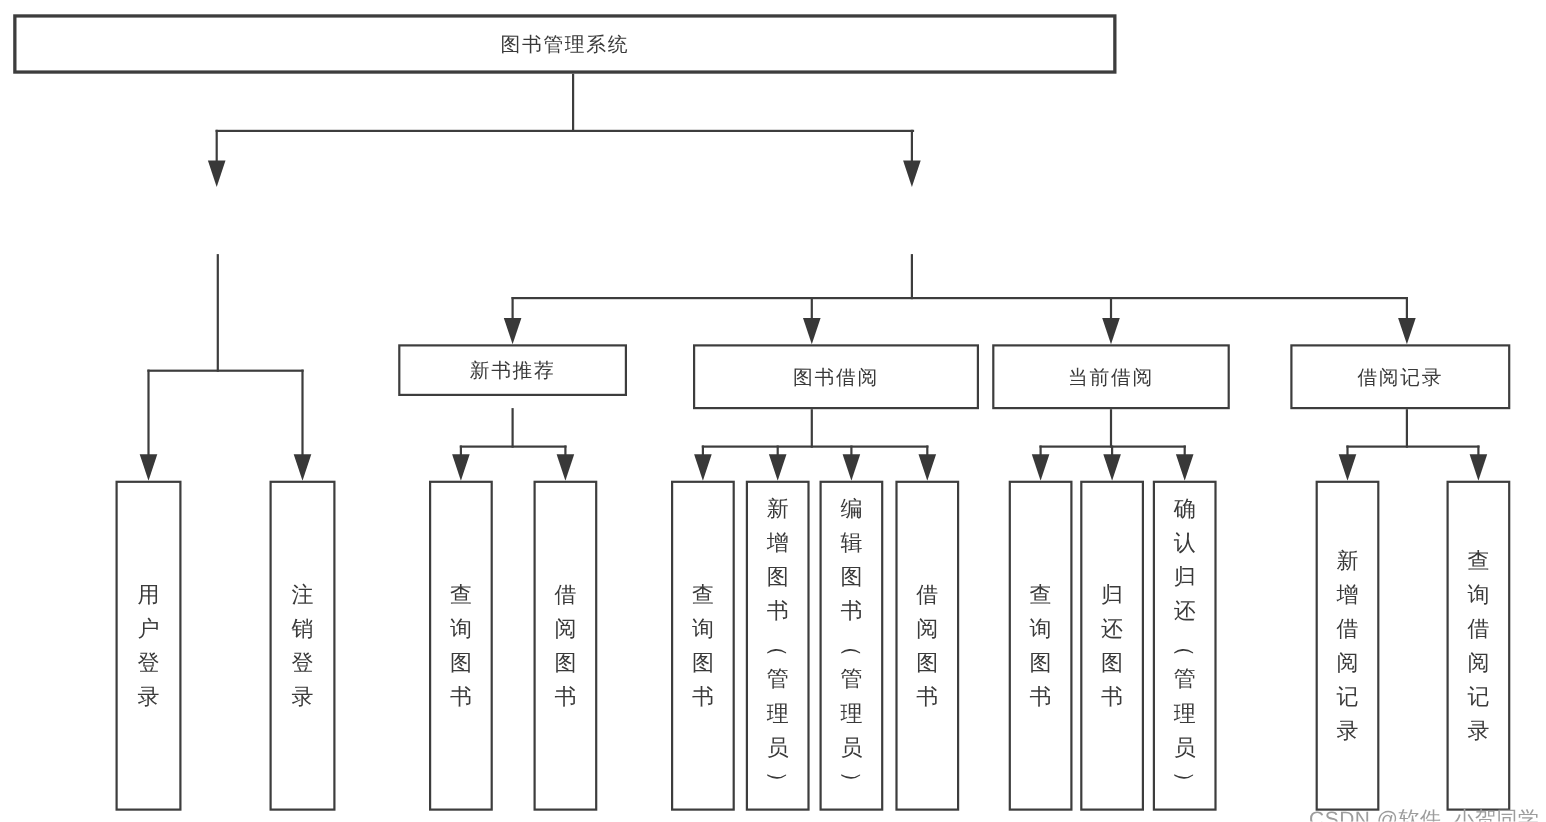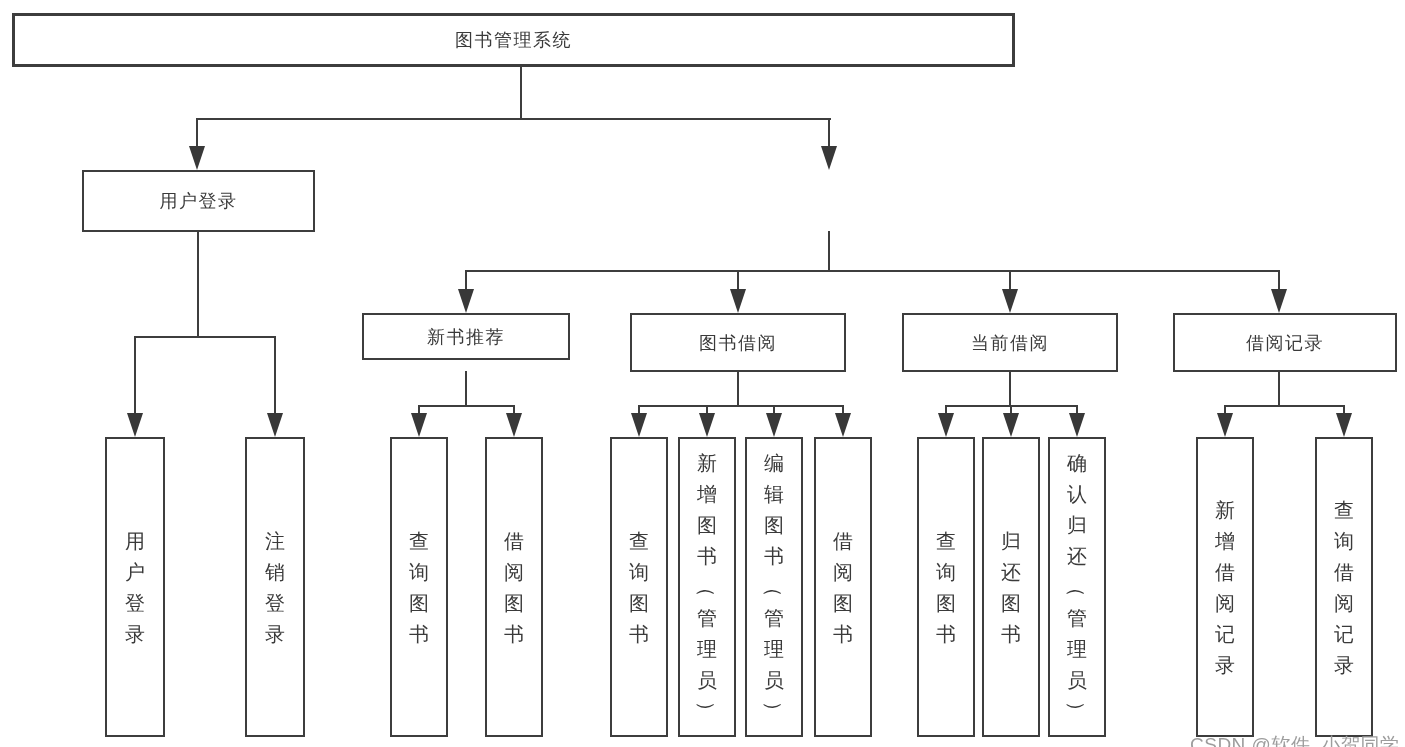--- a/index.html
+++ b/index.html
@@ -52,30 +52,29 @@
     z-index:5;white-space:nowrap;
   }
 </style>
 </head>
 <body>
 
 <div class="stage">
 
   <div class="hbox root" style="left:12px;top:13px;width:1003px;height:54px;">图书管理系统</div>
 
-  <div class="hbox" style="left:82px;top:170px;width:233px;height:62px;">用户登录</div>
 
 
   <div class="hbox" style="left:362px;top:313px;width:208px;height:47px;">新书推荐</div>
 
-  <div class="hbox" style="left:630px;top:313px;width:216px;height:59px;">图书借阅</div>
+  <div class="hbox" style="left:630px;top:313px;width:260px;height:59px;">图书借阅</div>
 
   <div class="hbox" style="left:902px;top:313px;width:216px;height:59px;">当前借阅</div>
 
-  <div class="hbox" style="left:1173px;top:313px;width:224px;height:59px;">借阅记录</div>
+  <div class="hbox" style="left:1173px;top:313px;width:200px;height:59px;">借阅记录</div>
 
   <div class="vbox" style="left:105px;width:60px;">
     <div class="vlabel">
         <span>用</span>
         <span>户</span>
         <span>登</span>
         <span>录</span>
       </div>
   </div>
   <div class="vbox" style="left:245px;width:60px;">

